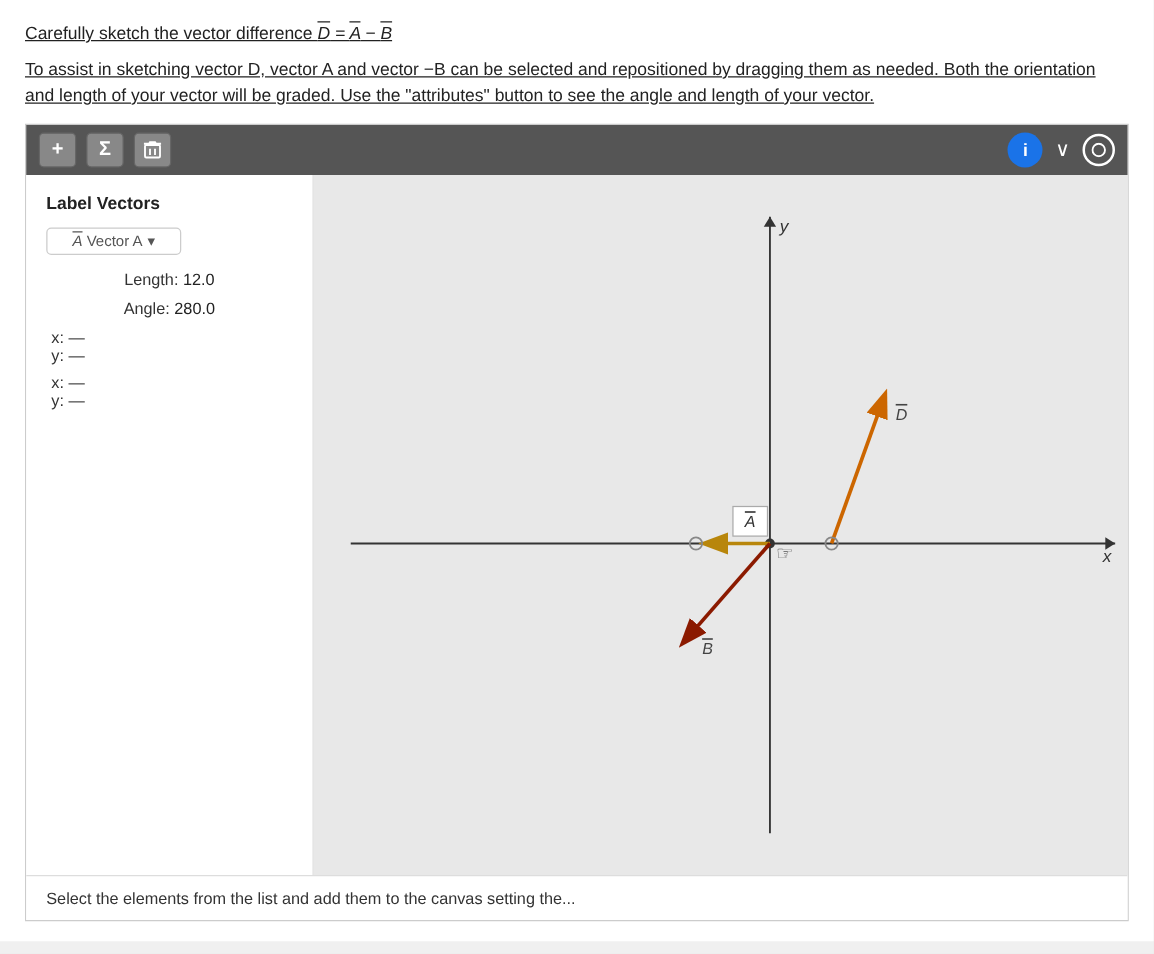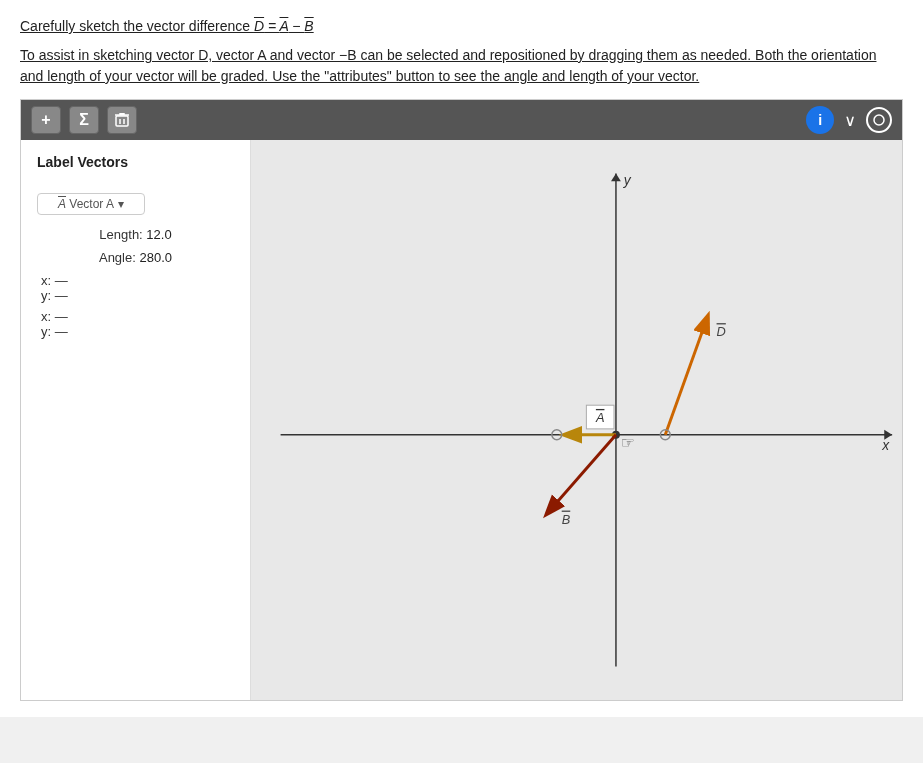--- a/index.html
+++ b/index.html
@@ -127,21 +127,21 @@
       width: 230px;
       min-width: 230px;
       padding: 14px 16px;
       border-right: 1px solid #ddd;
       background: #fff;
     }
 
     .left-panel h3 {
       font-size: 14px;
       font-weight: bold;
-      margin-bottom: 23px;
+      margin-bottom: 12px;
     }
 
     .vector-dropdown {
       display: flex;
       align-items: flex-start;
       border: 1px solid #ccc;
       border-radius: 4px;
       padding: 3px 20px;
       background: #fff;
       cursor: pointer;
@@ -342,15 +342,18 @@
           <text x="375" y="308" font-size="16" fill="#555">☞</text>
 
           <circle cx="310" cy="295" r="5" fill="none" stroke="#888" stroke-width="1.5"></circle>
           <circle cx="420" cy="295" r="5" fill="none" stroke="#888" stroke-width="1.5"></circle>
 
         </svg>
       </div>
 
     </div>
 
+    <div class="bottom-bar">
+      <span>Select the elements from the list and add them to the canvas setting the...</span>
+    </div>
 
   </div>
 </div>
 
 </body></html>

